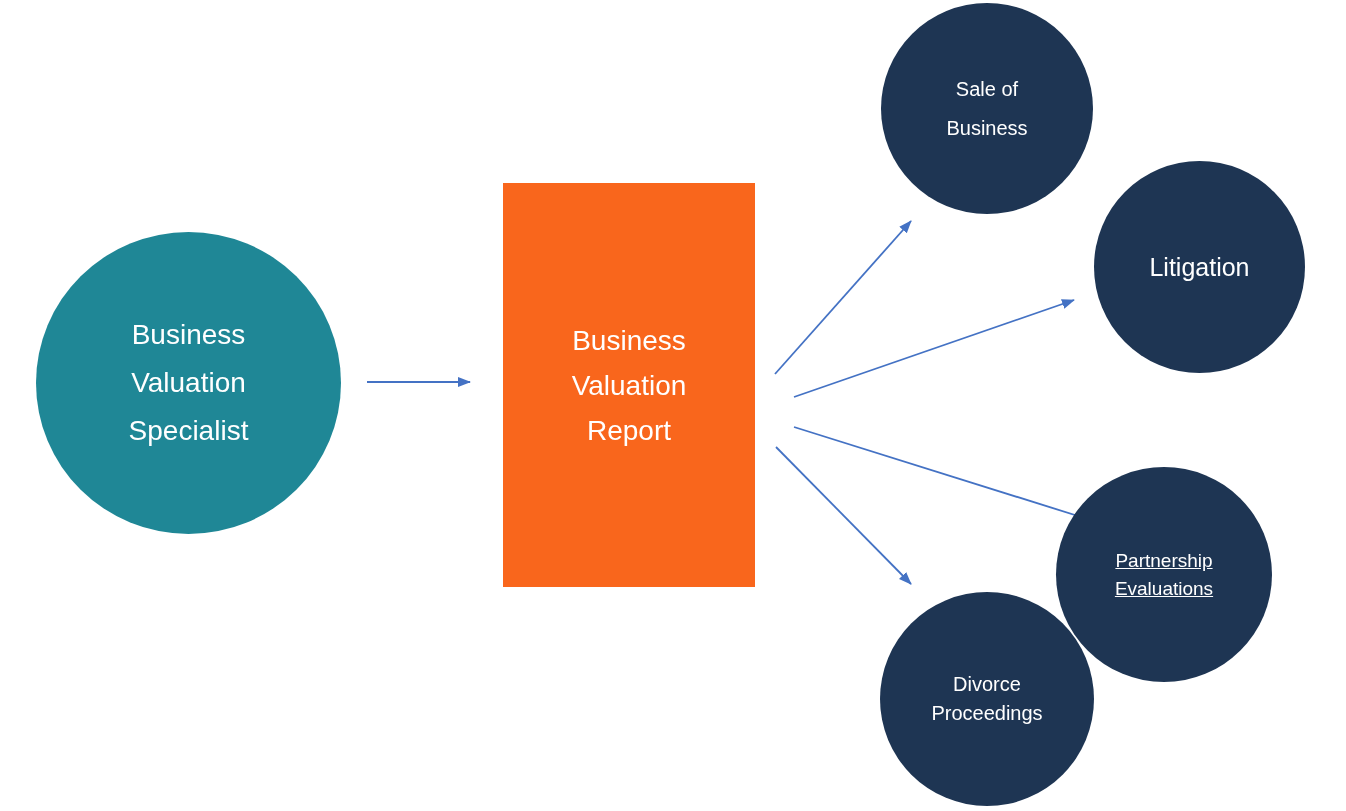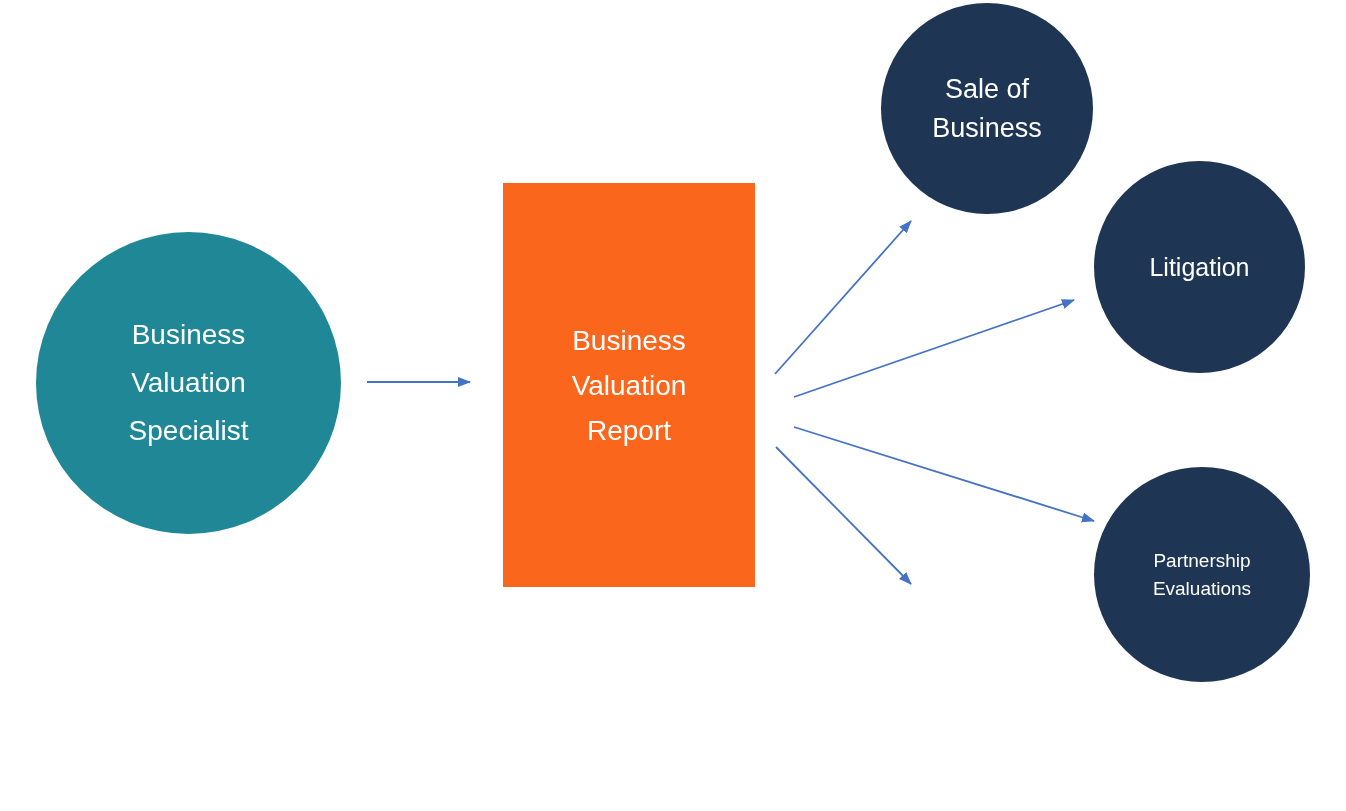--- a/index.html
+++ b/index.html
@@ -53,29 +53,29 @@
     font-size: 28px; line-height: 48px;
   }
   .node-report {
     left: 503px; top: 183px; width: 252px; height: 404px;
     background: var(--orange);
     font-size: 28px; line-height: 45px;
   }
   .navy { background: var(--navy); }
   .node-sale {
     left: 881px; top: 3px; width: 212px; height: 211px;
-    font-size: 27px; line-height: 39px;
+    font-size: 20px; line-height: 39px;
   }
   .node-litigation {
     left: 1094px; top: 161px; width: 211px; height: 212px;
     font-size: 25px; line-height: 39px; text-align: center;
   }
   .node-partnership {
-    left: 1094px; top: 467px; width: 216px; height: 215px;
-    font-size: 19px; line-height: 28px;
+    left: 1056px; top: 467px; width: 216px; height: 215px;
+    font-size: 19px; line-height: 28px; text-decoration: underline;
   }
   .node-divorce {
     left: 880px; top: 592px; width: 214px; height: 214px;
     font-size: 20px; line-height: 29px;
   }
 </style>
 </head>
 <body>
 
 <div class="canvas">
@@ -112,14 +112,18 @@
 
   <div class="node circle navy node-litigation">
     <span class="label">Litigation</span>
   </div>
 
   <div class="node circle navy node-partnership">
     <span class="label">Partnership
 Evaluations</span>
   </div>
 
+  <div class="node circle navy node-divorce">
+    <span class="label">Divorce
+Proceedings</span>
+  </div>
 
 </div>
 
 </body></html>

